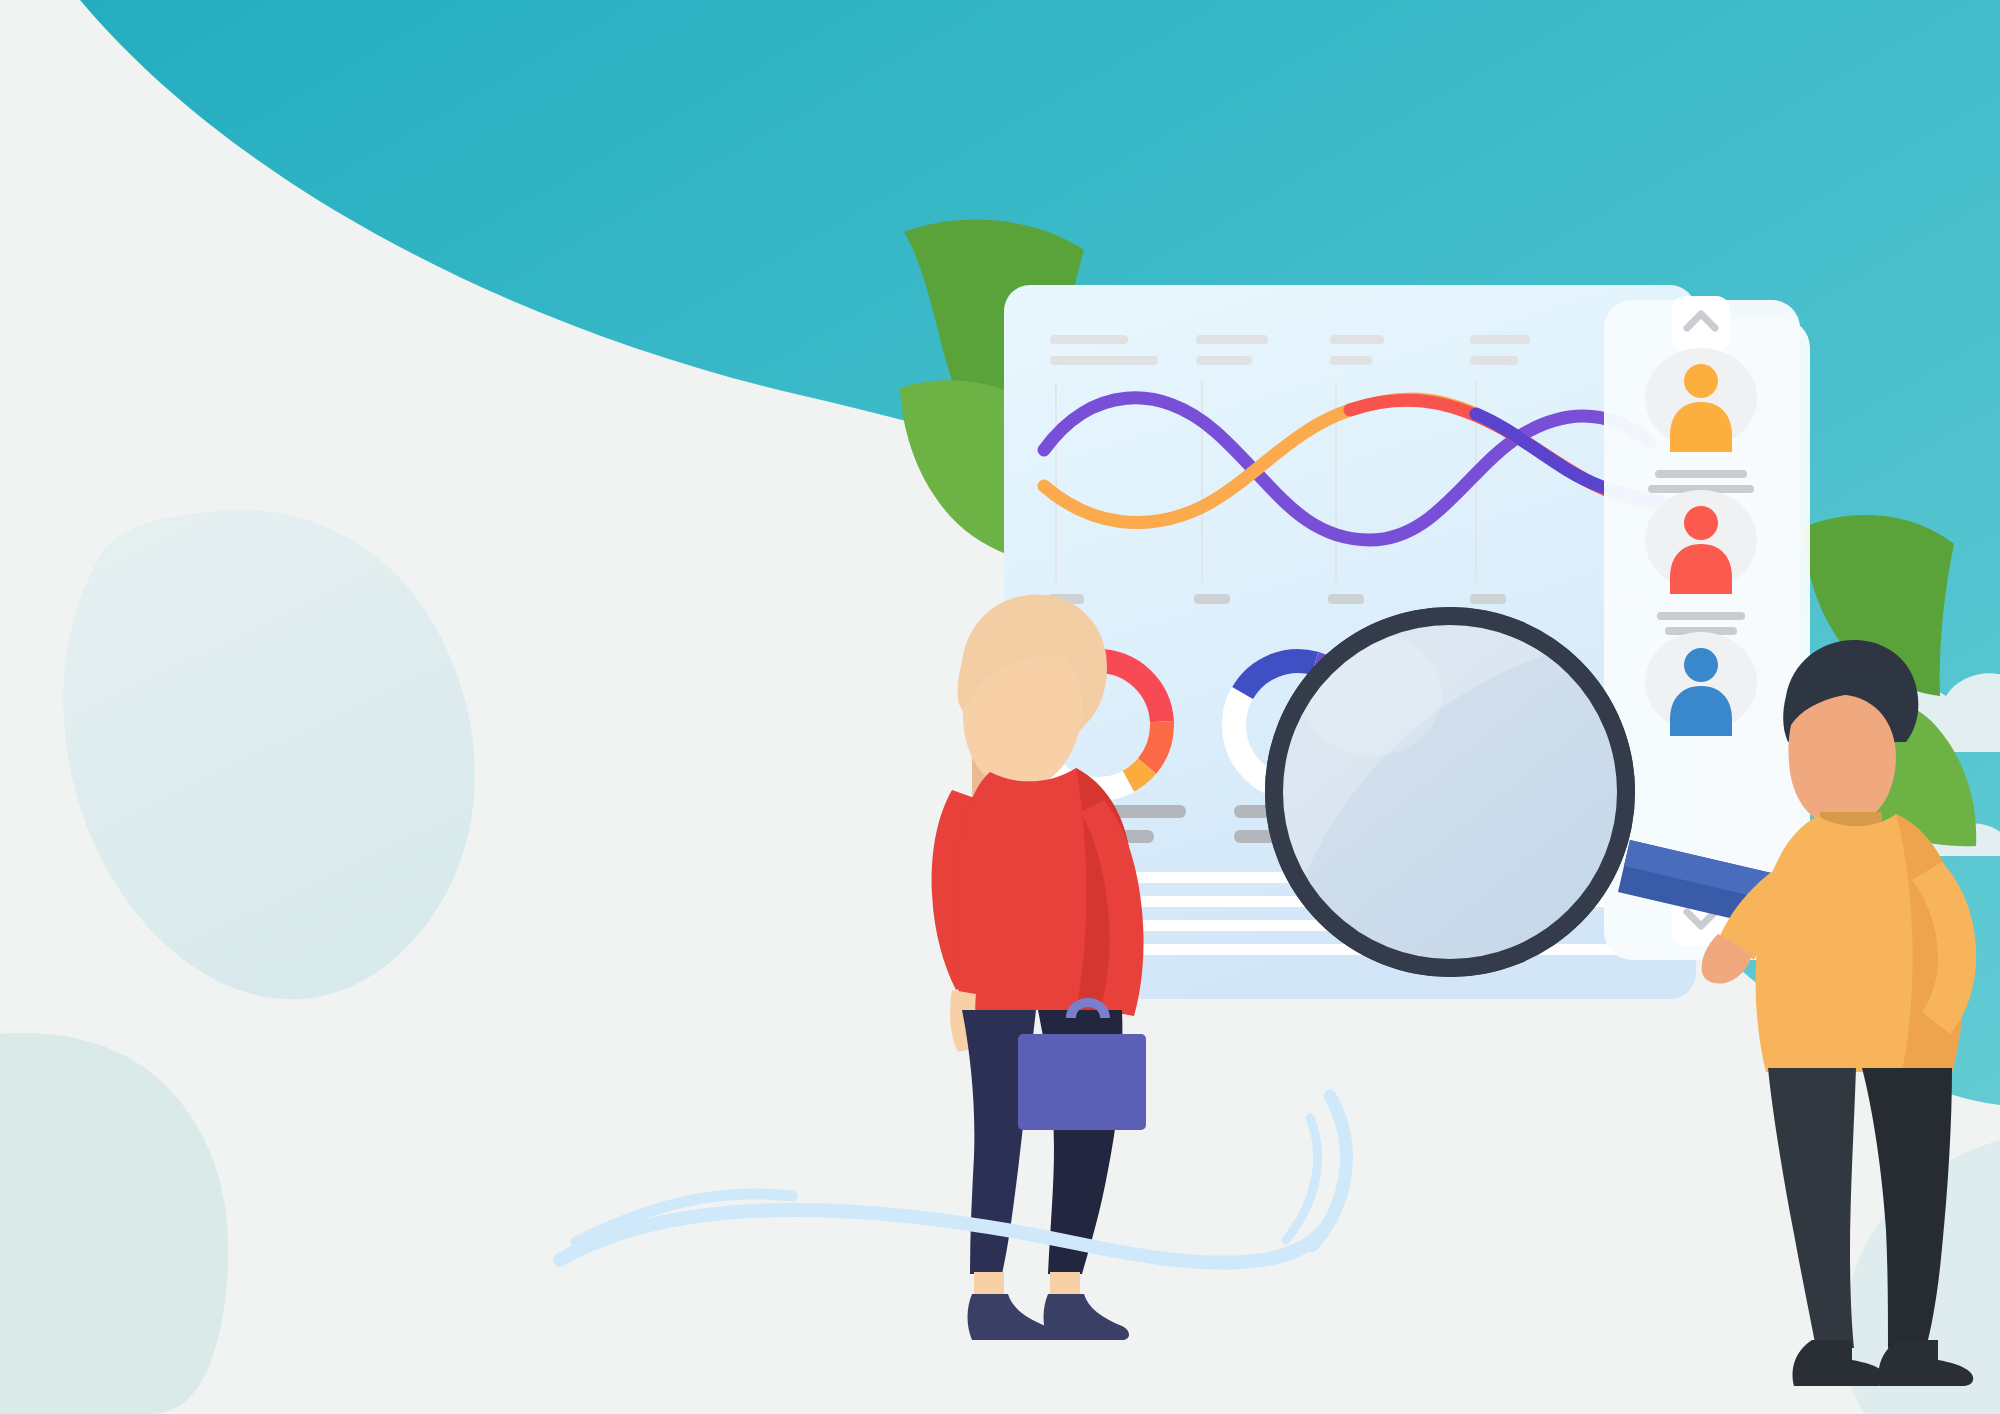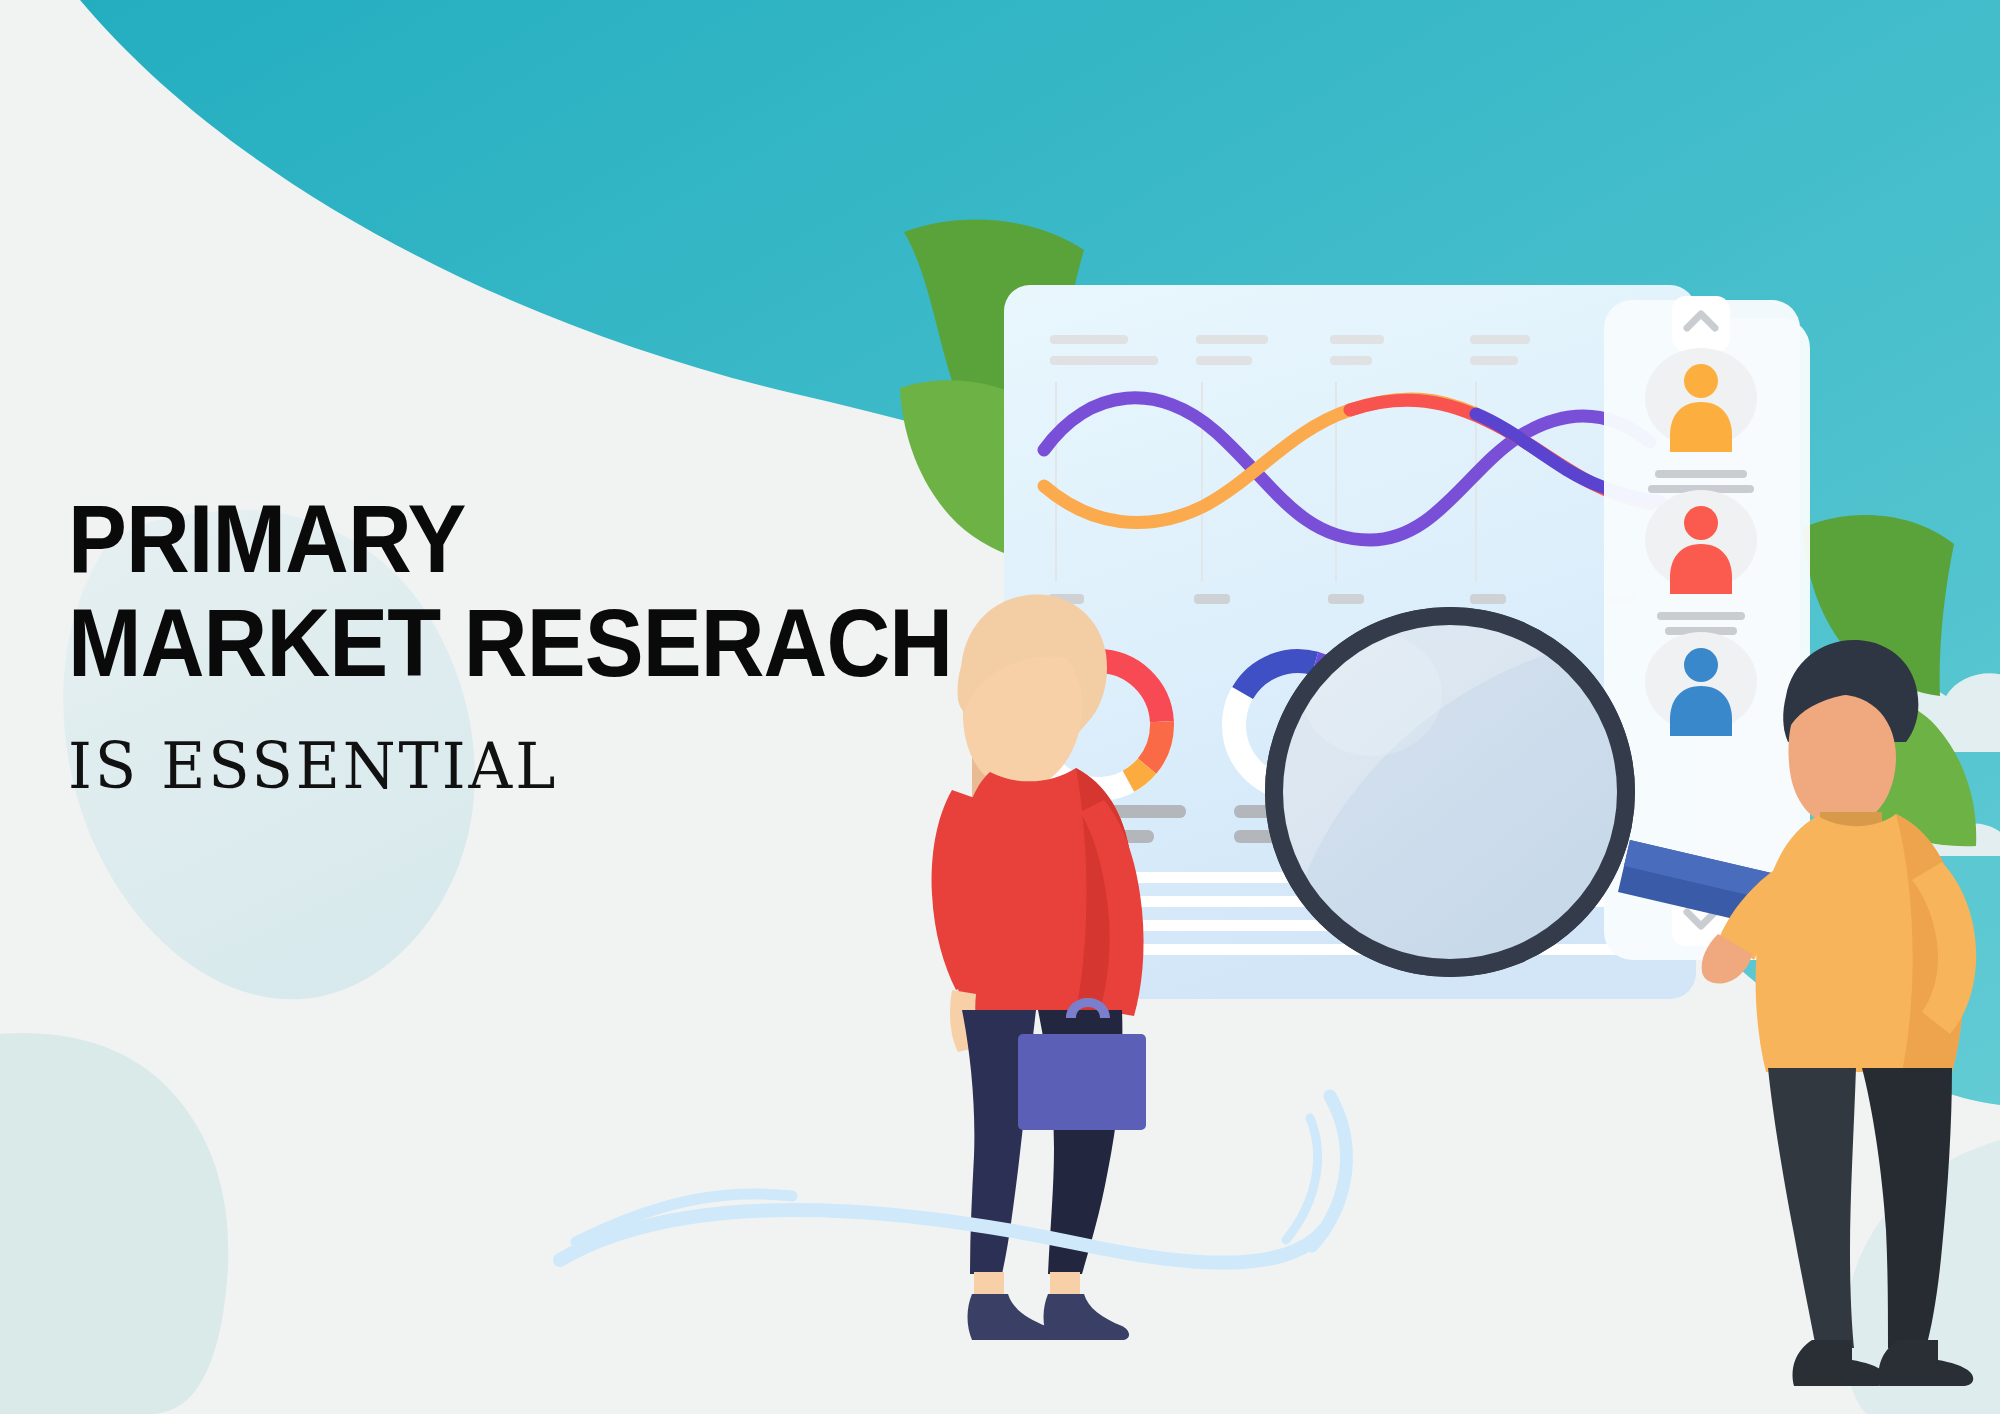--- a/index.html
+++ b/index.html
@@ -289,19 +289,14 @@
     </g>
 
     <g fill="none" stroke="#cfe9fb" stroke-linecap="round">
       <path d="M560,1260 C680,1190 880,1202 1080,1244 C1200,1270 1290,1272 1324,1230" stroke-width="14"></path>
       <path d="M576,1242 C672,1194 736,1190 792,1196" stroke-width="11"></path>
       <path d="M1312,1246 C1352,1200 1356,1142 1330,1096" stroke-width="13"></path>
       <path d="M1286,1240 C1320,1198 1324,1152 1310,1118" stroke-width="9"></path>
     </g>
   </svg>
 
-  <div id="text-block">
-    <h1 id="headline">PRIMARY
-MARKET RESERACH</h1>
-    <div id="subhead">IS ESSENTIAL</div>
-  </div>
 
 </div>
 
 </body></html>

